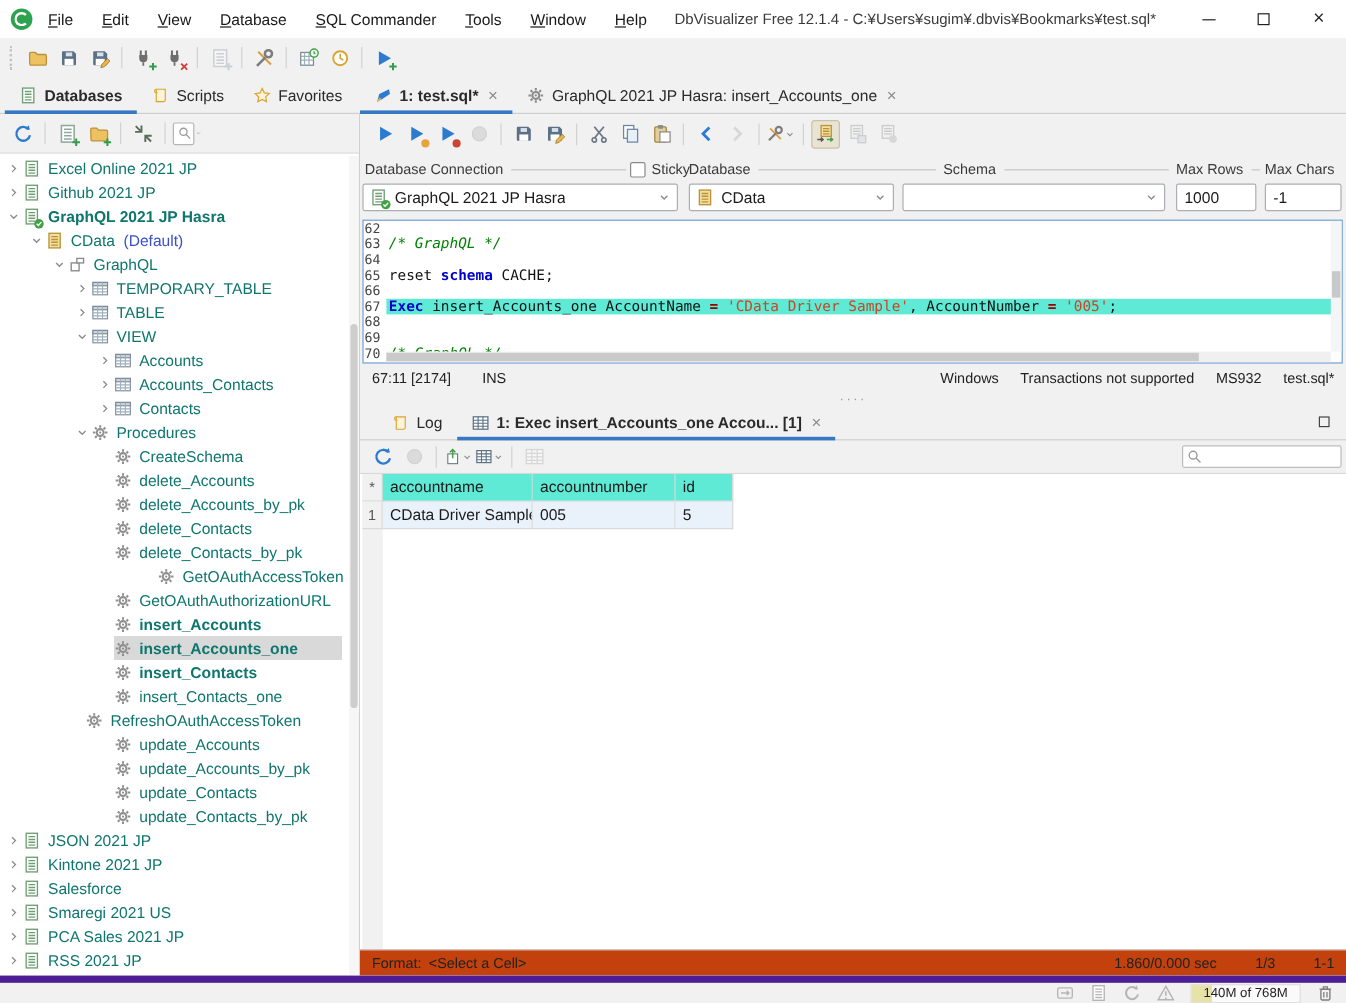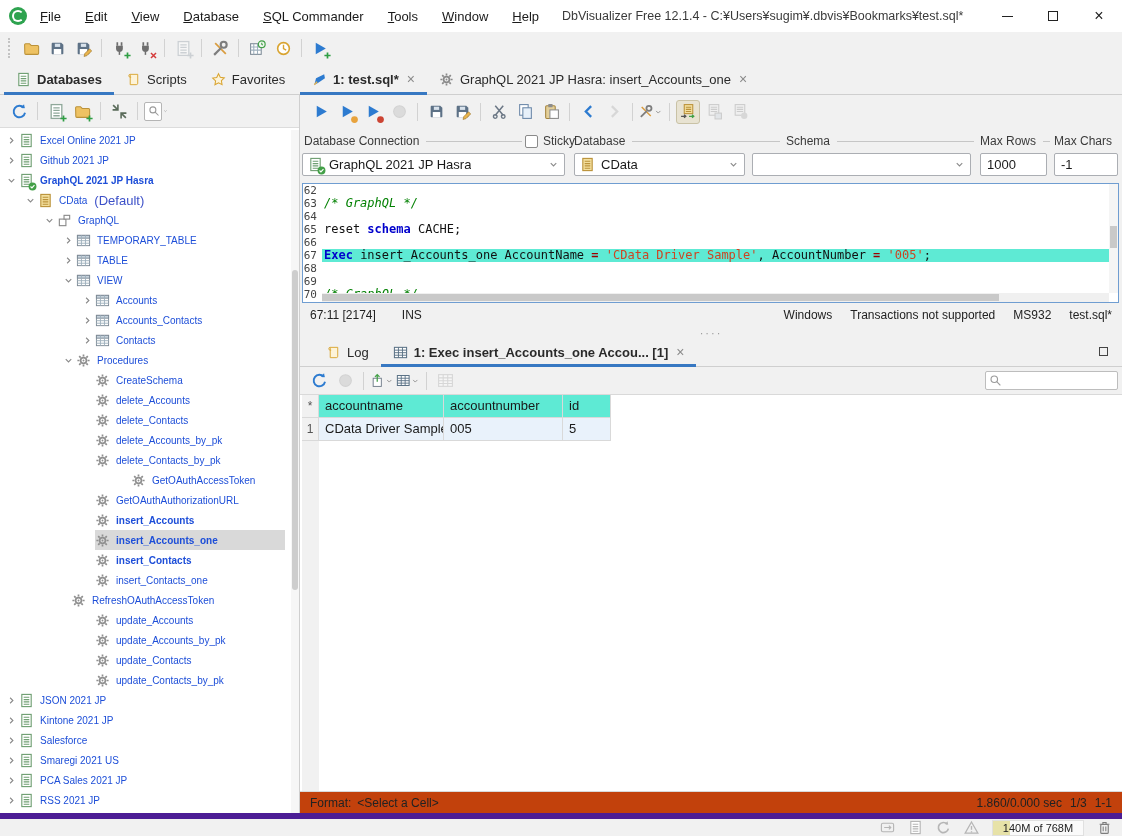--- a/index.html
+++ b/index.html
@@ -51,21 +51,21 @@
   .tree{position:absolute;top:35px;left:0;right:8px;bottom:0;overflow:hidden;}
   .trow{height:20px;display:flex;align-items:center;}
   .trow .chev{width:15px;height:14px;flex:none;display:flex;align-items:center;justify-content:center;}
   .chev svg{width:11px;height:11px;color:#8a8a8a;}
   .chev.closed svg{transform:rotate(-90deg);}
   .trow-inner{display:flex;align-items:center;flex:1;height:100%;margin-right:6px;}
   .trow.selected .trow-inner{background:#d9d9d9;}
   .ticon{width:15px;height:15px;flex:none;position:relative;margin-right:6px;}
   .ticon svg.base{width:15px;height:15px;color:#7d8a96;}
   .ticon svg.ov{position:absolute;right:-3px;bottom:-3px;width:9px;height:9px;}
-  .tlabel{font-size:10px;color:#1d4ed8;white-space:nowrap;}
+  .tlabel{font-size:13px;color:#0f766e;white-space:nowrap;}
   .trow.bold .tlabel{font-weight:bold;}
   .tsuffix{font-size:13px;color:#3c50c8;margin-left:7px;}
   .side-scroll{position:absolute;right:0;top:35px;width:8px;bottom:0;background:#f6f6f6;}
   .side-scroll .thumb{position:absolute;top:140px;height:320px;left:1px;right:1px;background:#cdcdcd;border-radius:4px;}
 
   
   .rightpane{position:absolute;left:300px;top:95px;width:822px;height:718px;background:#f1f1f1;}
   .sql-toolbar{position:absolute;top:0;left:0;right:0;height:33px;display:flex;align-items:center;padding-left:8px;}
   .conn-row{position:absolute;top:33px;left:0;right:0;height:52px;}
   .grp-label{position:absolute;display:flex;align-items:center;font-size:12px;color:#3a3a3a;height:14px;white-space:nowrap;}
@@ -108,21 +108,21 @@
   .search-box svg.ic{width:13px;height:13px;flex:none;}
   .search-box input{border:0;outline:0;flex:1;min-width:0;font-size:12px;background:transparent;font-family:"Liberation Sans",sans-serif;}
   .res-body{position:absolute;top:299px;left:0;right:0;bottom:22px;background:#fff;border-top:1px solid #d9d9d9;}
   .gutter-strip{position:absolute;left:2px;top:0;width:17px;bottom:0;background:#f1f1f1;}
   .grid{position:absolute;left:2px;top:0;}
   .grow{display:flex;}
   .gcell{height:23px;line-height:22px;padding:0 6px;font-size:13px;border-right:1px solid #d9d9d9;border-bottom:1px solid #d9d9d9;background:#5eead4;white-space:nowrap;overflow:hidden;}
   .gcell.gut{width:17px;padding:0;text-align:center;background:#f1f1f1;color:#555;font-size:12px;flex:none;}
   .grow.data .gcell:not(.gut){background:#e9f2fb;}
   .res-footer{position:absolute;left:0;right:0;bottom:0;height:22px;background:#c2410c;border-top:1px solid #d9d9d9;display:flex;align-items:center;padding:0 10px;font-size:12px;color:#222;gap:6px;}
-  .rf-right{margin-left:auto;display:flex;gap:8px;}
+  .rf-right{margin-left:auto;display:flex;gap:32px;}
 
   
   .statusbar{position:absolute;left:0;top:813px;right:0;height:23px;background:#f1f1f1;border-top:6px solid #4c1d95;display:flex;align-items:center;justify-content:flex-end;gap:13px;padding-right:10px;}
   svg.sb-ic{width:15px;height:15px;}
   .memory{width:92px;height:16px;font-size:11px;line-height:15px;text-align:center;color:#222;background:linear-gradient(to right,#e7e2a8 0 19%,#fafafa 19%);border:1px solid #e0e0e0;}
 </style>
 </head>
 <body>
 
 <svg width="0" height="0" style="position:absolute">
@@ -674,32 +674,32 @@
           </span>
         </div>
         <div class="trow" style="padding-left: 80px;">
           <span class="chev"></span>
           <span class="trow-inner">
             <span class="ticon">
               <svg class="base" style="color: rgb(143, 143, 143);">
                 <use href="#s-gear"></use>
               </svg>
             </span>
+            <span class="tlabel">delete_Accounts_by_pk</span>
+          </span>
+        </div>
+        <div class="trow" style="padding-left: 80px;">
+          <span class="chev"></span>
+          <span class="trow-inner">
+            <span class="ticon">
+              <svg class="base" style="color: rgb(143, 143, 143);">
+                <use href="#s-gear"></use>
+              </svg>
+            </span>
             <span class="tlabel">delete_Contacts</span>
-          </span>
-        </div>
-        <div class="trow" style="padding-left: 80px;">
-          <span class="chev"></span>
-          <span class="trow-inner">
-            <span class="ticon">
-              <svg class="base" style="color: rgb(143, 143, 143);">
-                <use href="#s-gear"></use>
-              </svg>
-            </span>
-            <span class="tlabel">delete_Accounts_by_pk</span>
           </span>
         </div>
         <div class="trow" style="padding-left: 80px;">
           <span class="chev"></span>
           <span class="trow-inner">
             <span class="ticon">
               <svg class="base" style="color: rgb(143, 143, 143);">
                 <use href="#s-gear"></use>
               </svg>
             </span>

